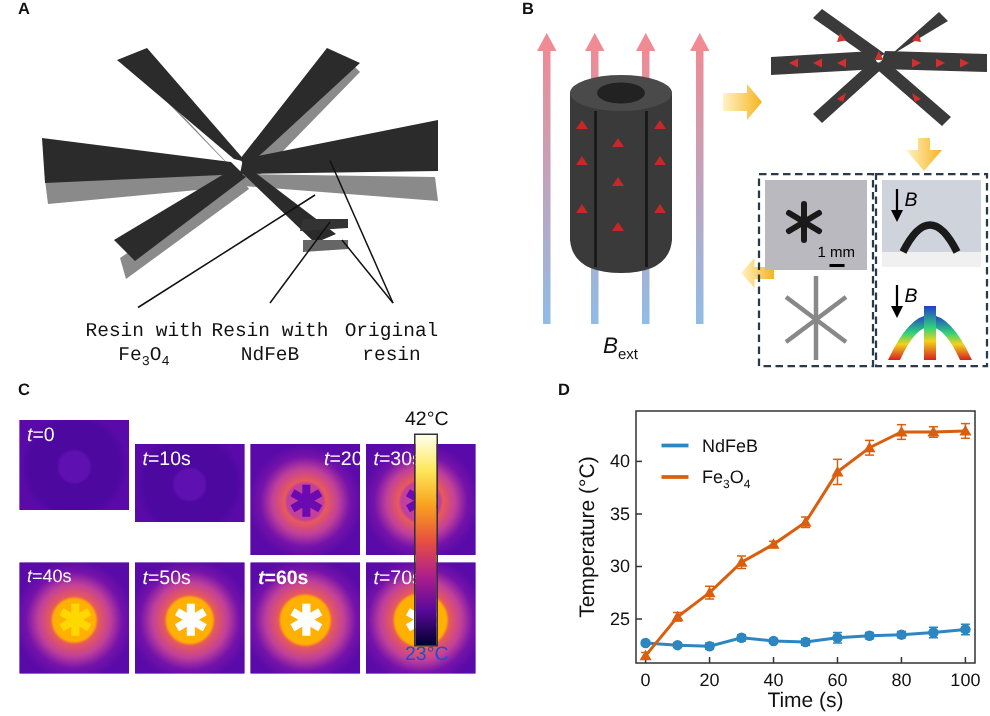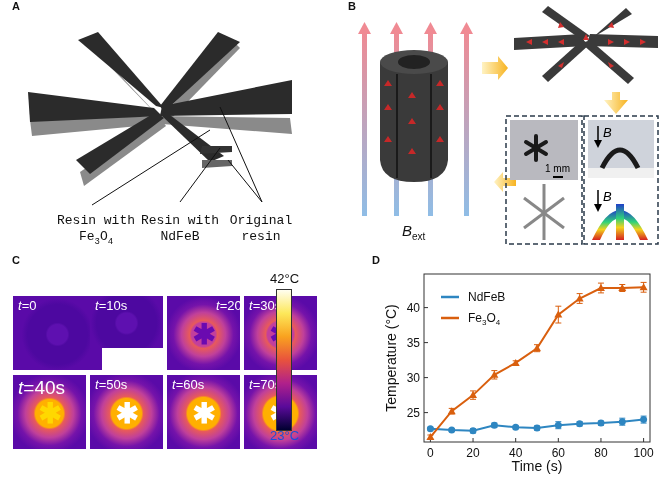--- a/index.html
+++ b/index.html
@@ -154,52 +154,52 @@
       <polygon points="598,212 594,204 602,204" fill="#000"></polygon>
     <path d="M592,240 Q620,180 648,240 L640,240 Q620,196 600,240 Z" fill="url(#rainbow)"></path>
     <rect x="616" y="204" width="8" height="36" fill="url(#rainbow)"></rect>
   </svg>
   <div style="position:absolute;left:402px;top:222px;font-size:15px;font-style:italic;color:#111;"><span>B</span><sub style="font-size:10px;font-style:normal">ext</sub></div>
   <div style="position:absolute;left:545px;top:163px;font-size:10px;color:#000;">1 mm</div>
   <div style="position:absolute;left:603px;top:125px;font-size:13px;font-style:italic;color:#000;">B</div>
   <div style="position:absolute;left:603px;top:189px;font-size:13px;font-style:italic;color:#000;">B</div>
 
   <div id="thermal">
-      <div style="position: absolute; left: 13px; top: 296px; width: 73px; height: 74px; overflow: hidden; background: rgb(90, 10, 168); padding-left: 16px;">
+      <div style="position: absolute; left: 13px; top: 280px; width: 73px; height: 60px; overflow: hidden; background: rgb(90, 10, 168);">
         <div style="position:absolute;inset:0;background:radial-gradient(circle at 50% 52%, #5e10b0 0 10px, #4d08a0 12px, #4d08a0 30px, #5a0aa8 36px);"></div>
         <div style="position:absolute;left:5px;top:2px;font-size:13px;color:#fff;"><i>t</i>=0</div>
       </div>
       <div style="position: absolute; left: 90px; top: 296px; width: 73px; height: 52px; overflow: hidden; background: rgb(90, 10, 168);">
         <div style="position:absolute;inset:0;background:radial-gradient(circle at 50% 52%, #5e10b0 0 10px, #4d08a0 12px, #4d08a0 30px, #5a0aa8 36px);"></div>
         <div style="position:absolute;left:5px;top:2px;font-size:13px;color:#fff;"><i>t</i>=10s</div>
       </div>
       <div style="position: absolute; left: 167px; top: 296px; width: 73px; height: 74px; overflow: hidden; background: rgb(90, 10, 168);">
         <div style="position:absolute;inset:0;background:radial-gradient(circle at 50% 52%, #c33f9c 0 12px, #e85a5a 14px, #c0409a 22px, rgba(120,20,170,0.9) 30px, #5a0aa8 38px);"></div>
         <div style="position:absolute;left:25.5px;top:27px;font-size:28px;line-height:24px;color:#6a0ab0;font-weight:bold;">✱</div>
         <div style="position:absolute;left:5px;top:2px;font-size:13px;color:#fff;margin-left:44px;"><i>t</i>=20s</div>
       </div>
       <div style="position: absolute; left: 244px; top: 296px; width: 73px; height: 74px; overflow: hidden; background: rgb(90, 10, 168);">
         <div style="position:absolute;inset:0;background:radial-gradient(circle at 50% 52%, #c33f9c 0 13px, #e85a5a 15px, #c0409a 23px, rgba(120,20,170,0.9) 31px, #5a0aa8 39px);"></div>
         <div style="position:absolute;left:25.5px;top:27px;font-size:28px;line-height:24px;color:#6a0ab0;font-weight:bold;">✱</div>
         <div style="position:absolute;left:5px;top:2px;font-size:13px;color:#fff;"><i>t</i>=30s</div>
       </div>
       <div style="position: absolute; left: 13px; top: 375px; width: 73px; height: 74px; overflow: hidden; background: rgb(90, 10, 168);">
         <div style="position:absolute;inset:0;background:radial-gradient(circle at 50% 52%, #ffb000 0 14px, #e85a5a 16px, #c0409a 24px, rgba(120,20,170,0.9) 32px, #5a0aa8 40px);"></div>
         <div style="position:absolute;left:25.5px;top:27px;font-size:28px;line-height:24px;color:#ffd800;font-weight:bold;">✱</div>
-        <div style="position:absolute;left:5px;top:2px;font-size:19px;color:#fff;"><i>t</i>=40s</div>
+        <div style="position:absolute;left:5px;top:2px;font-size:12px;color:#fff;"><i>t</i>=40s</div>
       </div>
       <div style="position: absolute; left: 90px; top: 375px; width: 73px; height: 74px; overflow: hidden; background: rgb(90, 10, 168);">
         <div style="position:absolute;inset:0;background:radial-gradient(circle at 50% 52%, #ffb000 0 15px, #e85a5a 17px, #c0409a 25px, rgba(120,20,170,0.9) 33px, #5a0aa8 41px);"></div>
         <div style="position:absolute;left:25.5px;top:27px;font-size:28px;line-height:24px;color:#fff;font-weight:bold;">✱</div>
         <div style="position:absolute;left:5px;top:2px;font-size:13px;color:#fff;"><i>t</i>=50s</div>
       </div>
       <div style="position: absolute; left: 167px; top: 375px; width: 73px; height: 74px; overflow: hidden; background: rgb(90, 10, 168);">
         <div style="position:absolute;inset:0;background:radial-gradient(circle at 50% 52%, #ffb000 0 16px, #e85a5a 18px, #c0409a 26px, rgba(120,20,170,0.9) 34px, #5a0aa8 42px);"></div>
         <div style="position:absolute;left:25.5px;top:27px;font-size:28px;line-height:24px;color:#fff;font-weight:bold;">✱</div>
-        <div style="position:absolute;left:5px;top:2px;font-size:13px;color:#fff;"><i>t</i>=60s</div>
+        <div style="position:absolute;left:5px;top:2px;font-size:13px;color:#fff;font-weight:bold;"><i>t</i>=60s</div>
       </div>
       <div style="position: absolute; left: 244px; top: 375px; width: 73px; height: 74px; overflow: hidden; background: rgb(90, 10, 168);">
         <div style="position:absolute;inset:0;background:radial-gradient(circle at 50% 52%, #ffb000 0 17px, #e85a5a 19px, #c0409a 27px, rgba(120,20,170,0.9) 35px, #5a0aa8 43px);"></div>
         <div style="position:absolute;left:25.5px;top:27px;font-size:28px;line-height:24px;color:#fff;font-weight:bold;">✱</div>
         <div style="position:absolute;left:5px;top:2px;font-size:13px;color:#fff;"><i>t</i>=70s</div>
       </div>
     </div>
   <div style="position:absolute;left:276px;top:289px;width:14px;height:140px;border:1px solid #333;background:linear-gradient(to bottom,#fffef0,#fde85a,#f9a21f,#e8523d,#b0208b,#5a0a9a,#000030);"></div>
   <div style="position:absolute;left:270px;top:271px;font-size:13px;color:#111;">42°C</div>
   <div style="position:absolute;left:270px;top:428px;font-size:13px;color:#1d4ed8;">23°C</div>

